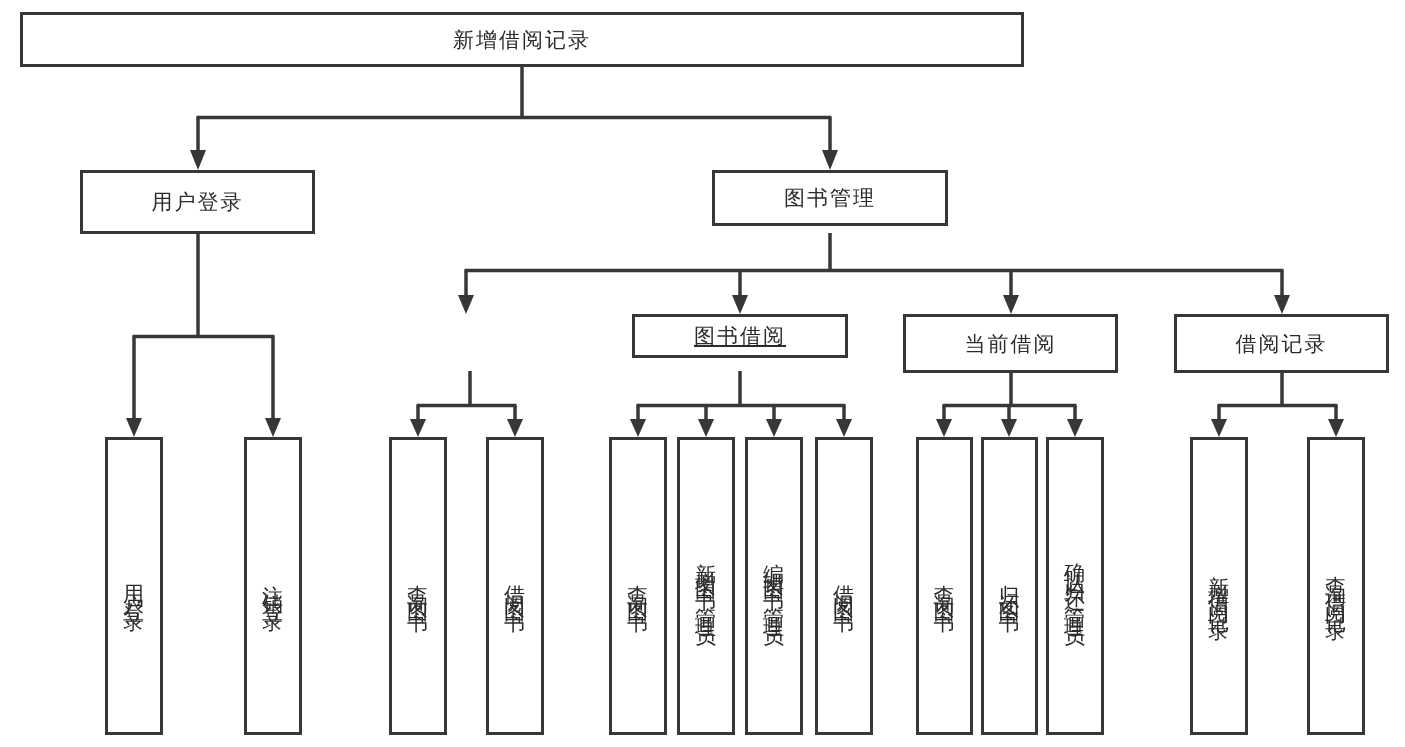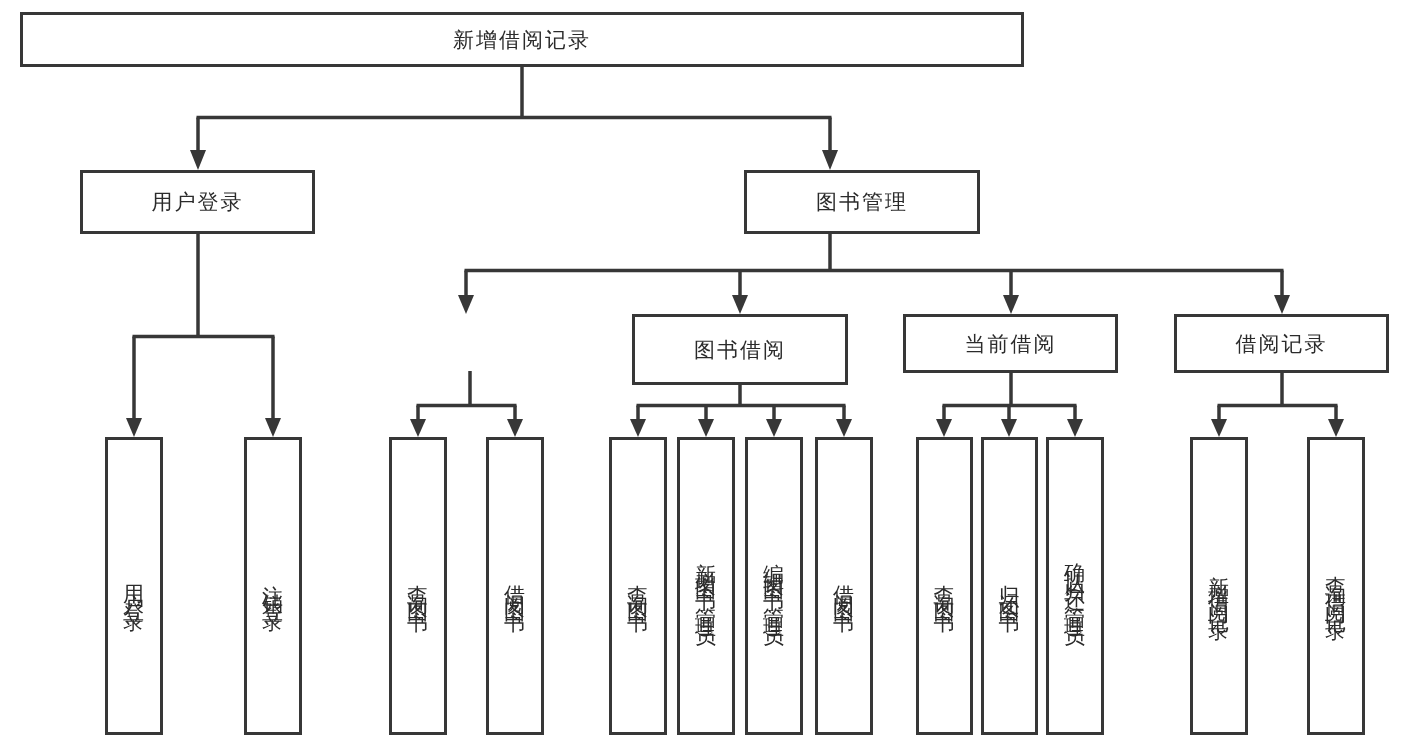--- a/index.html
+++ b/index.html
@@ -107,23 +107,23 @@
     <line x1="1217.5" y1="405.5" x2="1337.5" y2="405.5"></line>
     <line x1="1219" y1="405.5" x2="1219" y2="420"></line>
     <polygon points="1211,419 1227,419 1219,437"></polygon>
     <line x1="1336" y1="405.5" x2="1336" y2="420"></line>
     <polygon points="1328,419 1344,419 1336,437"></polygon>
   </svg>
 
   <div class="box" style="left:20px;top:12px;width:1004px;height:55px;">新增借阅记录</div>
 
   <div class="box" style="left:80px;top:170px;width:235px;height:64px;">用户登录</div>
-  <div class="box" style="left:744px;top:170px;width:236px;height:64px;">图书管理</div>
+  <div class="box" style="left:712px;top:170px;width:236px;height:56px;">图书管理</div>
 
-  <div class="box" style="left:632px;top:314px;width:216px;height:71px;">图书借阅</div>
+  <div class="box" style="left:632px;top:314px;width:216px;height:44px;text-decoration:underline;">图书借阅</div>
   <div class="box" style="left:1174px;top:314px;width:215px;height:59px;">借阅记录</div>
   <div class="box" style="left:903px;top:314px;width:215px;height:59px;">当前借阅</div>
 
   <div class="box v" style="left:105px;top:437px;width:58px;height:298px;">用户登录</div>
   <div class="box v" style="left:244px;top:437px;width:58px;height:298px;">注销登录</div>
 
   <div class="box v" style="left:389px;top:437px;width:58px;height:298px;">查询图书</div>
   <div class="box v" style="left:486px;top:437px;width:58px;height:298px;">借阅图书</div>
 
   <div class="box v" style="left:609px;top:437px;width:58px;height:298px;">查询图书</div>

